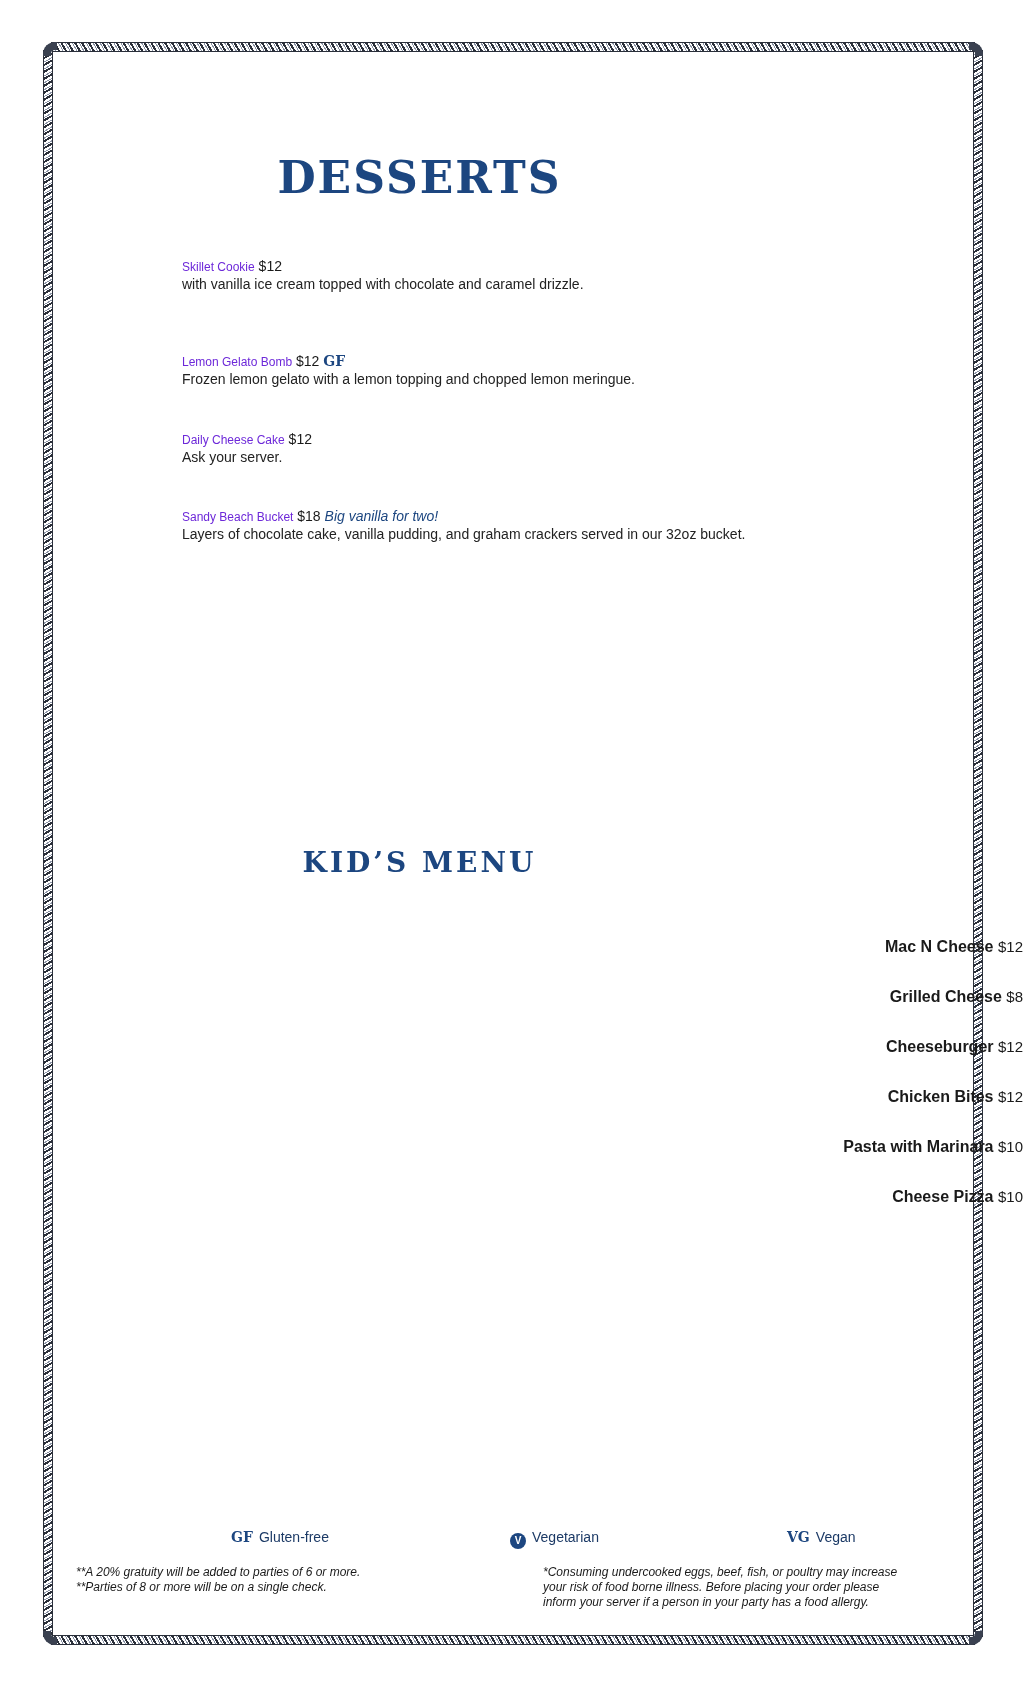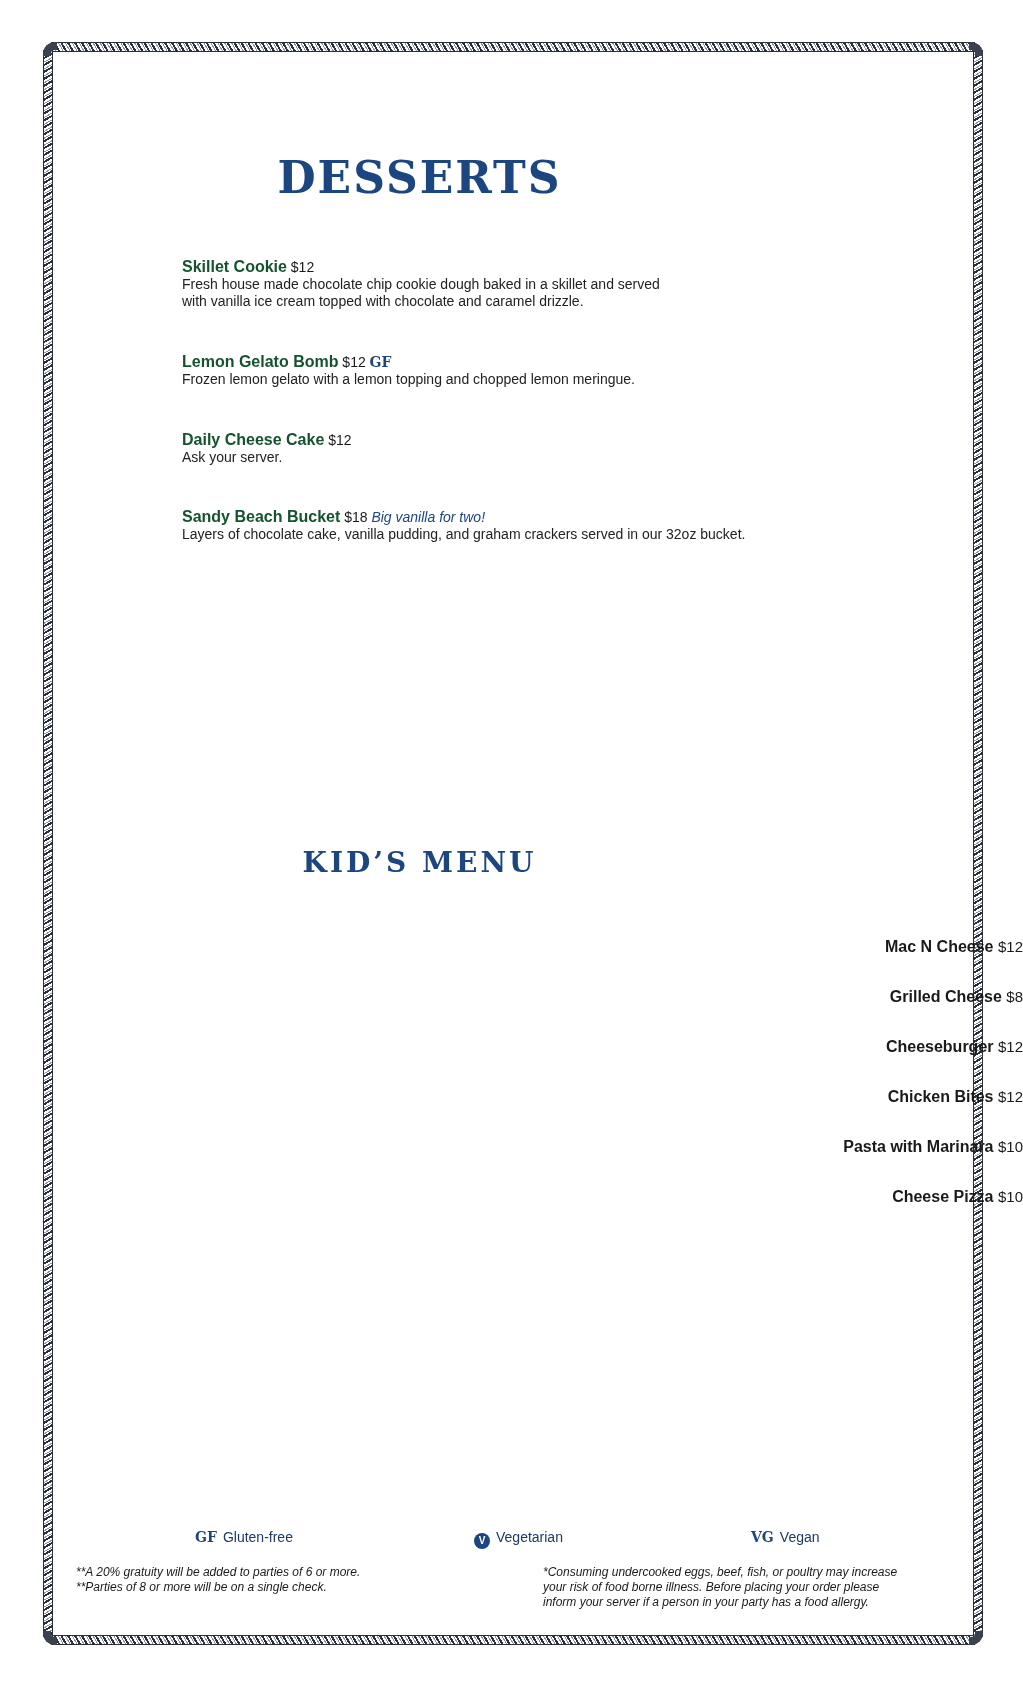--- a/index.html
+++ b/index.html
@@ -14,31 +14,31 @@
   .corner.tl { left:0; top:0; border-right:none; border-bottom:none; border-top-left-radius:12px; }
   .corner.tr { right:0; top:0; border-left:none; border-bottom:none; border-top-right-radius:12px; }
   .corner.bl { left:0; bottom:0; border-right:none; border-top:none; border-bottom-left-radius:12px; }
   .corner.br { right:0; bottom:0; border-left:none; border-top:none; border-bottom-right-radius:12px; }
 
   .heading { position:absolute; left:0; width:839px; text-align:center; color:#1c4680; font-family:"DejaVu Serif", serif; font-weight:bold; letter-spacing:2px; }
   .heading.desserts { top:152px; font-size:44px; }
   .heading.kids { top:846px; font-size:28px; letter-spacing:3px; }
 
   .dessert { position:absolute; left:182px; font-family:"Liberation Sans", sans-serif; font-size:14px; line-height:17px; }
-  .dessert .title { font-weight:bold; font-size:16px; color:#14532d; }
+  .dessert .title { font-weight:normal; font-size:12px; color:#6d28d9; }
   .dessert .price { font-size:14px; font-weight:normal; }
   .dessert .gf { color:#1c4680; font-weight:bold; font-family:"DejaVu Serif", serif; font-size:14px; }
   .dessert .note { color:#1c4680; font-style:italic; font-size:14px; }
   .dessert .desc { color:#222; }
 
   .kid { position:absolute; left:0; width:1023px; text-align:right; font-family:"Liberation Sans", sans-serif; font-size:16px; }
   .kid .name { font-weight:bold; }
   .kid .price { font-weight:normal; font-size:15px; }
 
-  .legend { position:absolute; top:1529px; font-family:"Liberation Sans", sans-serif; font-size:14px; color:#1c3a66; }
+  .legend { position:absolute; top:1529px; font-family:"Liberation Sans", sans-serif; font-size:14px; color:#1c3a66;margin-left:36px; }
   .legend .sym { font-family:"DejaVu Serif", serif; font-weight:bold; color:#1c4680; margin-right:6px; }
   .legend .circle { display:inline-block; width:16px; height:16px; border-radius:50%; background:#1c4680; color:#fff; font-size:10px; line-height:16px; text-align:center; font-weight:bold; vertical-align:-2px; margin-right:6px; font-family:"Liberation Sans", sans-serif; }
 
   .footnote { position:absolute; font-family:"Liberation Sans", sans-serif; font-style:italic; font-size:12px; line-height:15px; color:#1a1a1a; }
 </style>
 </head>
 <body>
 
 <div class="frame">
   <div class="rope top"></div>
@@ -48,21 +48,20 @@
   <div class="corner tl"></div>
   <div class="corner tr"></div>
   <div class="corner bl"></div>
   <div class="corner br"></div>
 </div>
 
 <div class="heading desserts">DESSERTS</div>
 
 <div class="dessert" style="top:258px;">
   <div><span class="title">Skillet Cookie</span> <span class="price">$12</span></div>
-  <div class="desc">Fresh house made chocolate chip cookie dough baked in a skillet and served</div>
   <div class="desc">with vanilla ice cream topped with chocolate and caramel drizzle.</div>
 </div>
 
 <div class="dessert" style="top:353px;">
   <div><span class="title">Lemon Gelato Bomb</span> <span class="price">$12</span> <span class="gf">GF</span></div>
   <div class="desc">Frozen lemon gelato with a lemon topping and chopped lemon meringue.</div>
 </div>
 
 <div class="dessert" style="top:431px;">
   <div><span class="title">Daily Cheese Cake</span> <span class="price">$12</span></div>

